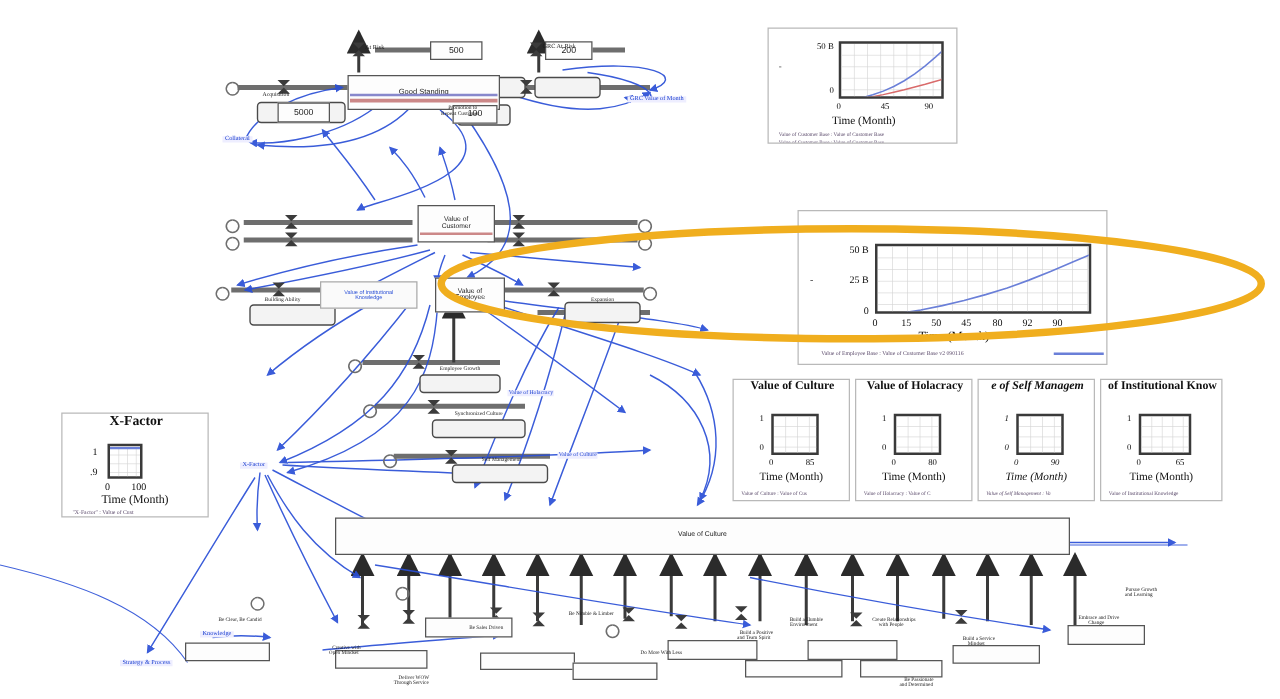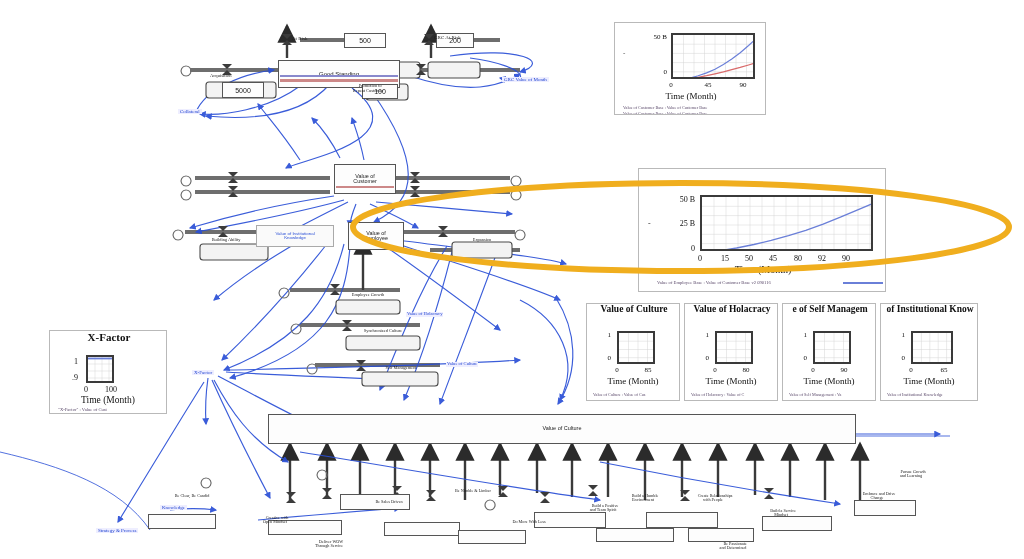--- a/index.html
+++ b/index.html
@@ -490,21 +490,21 @@
         </g>
         <polyline points="0,32 38,32" fill="none" stroke="#6a7fd8" stroke-width="1.6"></polyline>
       </svg>
     </div>
     <div class="xtick" style="left:25px;top:62px;width:10px;font-size:7px;">0</div>
     <div class="xtick" style="left:54px;top:62px;width:14px;font-size:7px;">80</div>
     <div class="xaxis-label" style="left:0;top:72px;font-size:9px;">Time (Month)</div>
     <div class="legend-row" style="left:6px;top:88px;width:92px;font-size:4.2px;">Value of Holacracy : Value of C</div>
   </div>
 
-  <div class="chartbox" style="left:782px;top:303px;width:94px;height:98px;">
+  <div class="chartbox" style="left:782px;top:303px;width:94px;height:98px;font-style:italic;">
     <div class="chart-title" style="left:0;top:6px;width:94px;font-size:9.5px;">e of Self Managem</div>
     <div class="ytick" style="left:6px;top:27px;width:18px;font-size:7px;">1</div>
     <div class="ytick" style="left:6px;top:50px;width:18px;font-size:7px;">0</div>
     <div class="plot-area" style="left:30px;top:27px;width:38px;height:33px;">
       <svg viewBox="0 0 38 33" style="position:absolute;left:0;top:0;width:38px;height:33px;">
         <g stroke="#d4d4d4" stroke-width="0.5">
           <line x1="9.5" y1="0" x2="9.5" y2="33"></line>
             <line x1="19" y1="0" x2="19" y2="33"></line>
             <line x1="28.5" y1="0" x2="28.5" y2="33"></line>
           <line x1="0" y1="8.2" x2="38" y2="8.2"></line>

